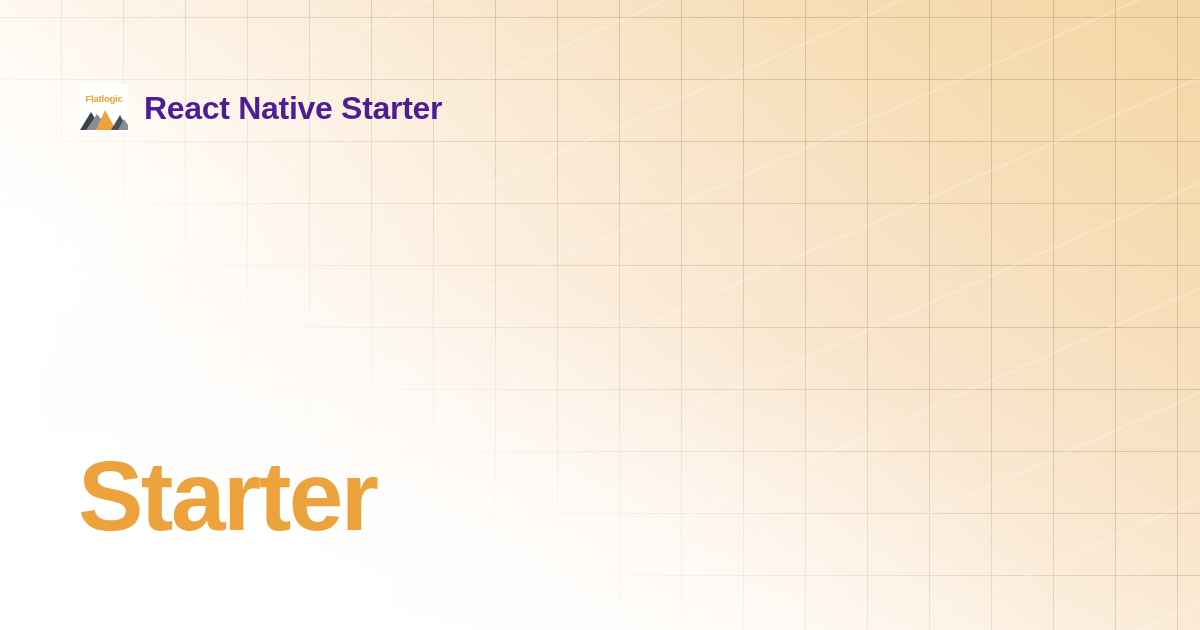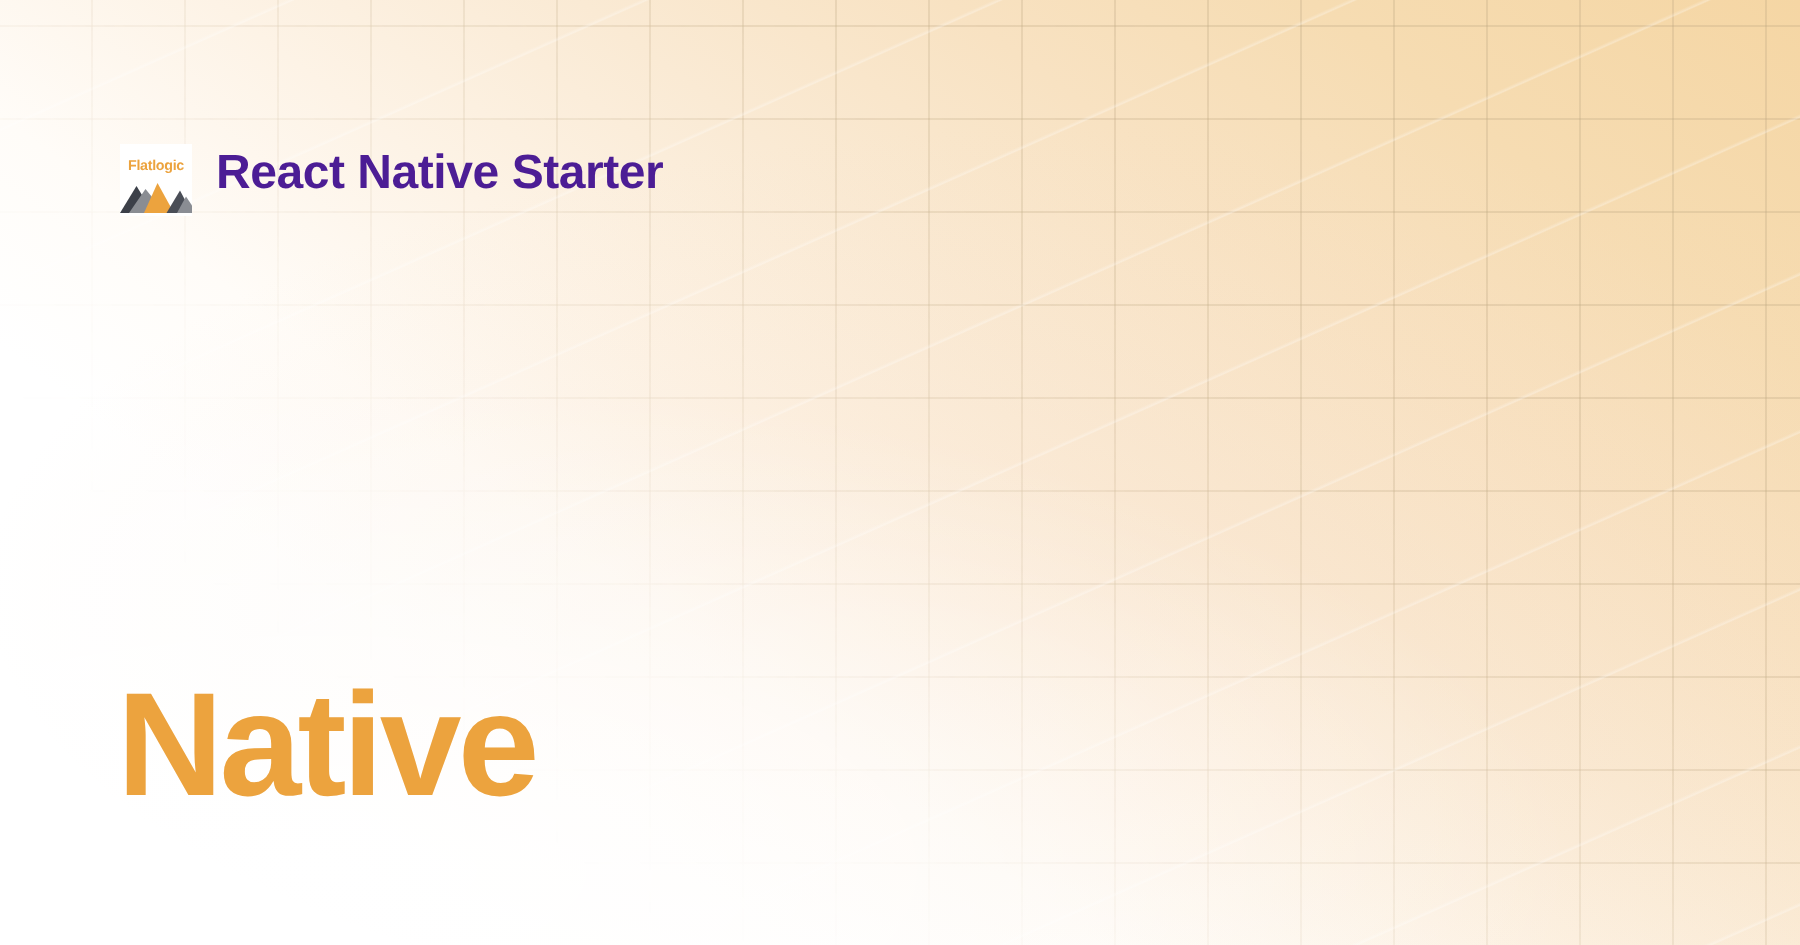--- a/index.html
+++ b/index.html
@@ -101,21 +101,20 @@
   }
 
   .logo-mark {
     width: 48px;
     height: 48px;
     background: #fde047;
     flex: 0 0 auto;
     position: relative;
     overflow: hidden;
     display: block;
-    margin-top: 12px;
   }
 
   .brand-title {
     font-size: 32px;
     font-weight: bold;
     letter-spacing: -0.3px;
     color: #4c1d95;
     white-space: nowrap;
     line-height: 1;
   }
@@ -156,16 +155,16 @@
           <polygon points="6,46 17,30 30,46" fill="#8a8d93"></polygon>
           <polygon points="16,46 25,26 36,46" fill="#eca33e"></polygon>
           <polygon points="31,46 40,31 48,46" fill="#4a4e57"></polygon>
           <polygon points="38,46 44,35 48,41 48,46" fill="#8a8d93"></polygon>
         </svg>
       </span>
 
       <span class="brand-title">React Native Starter</span>
     </div>
 
-    <div class="page-title">Native</div>
+    <div class="page-title">Starter</div>
 
   </div>
 </div>
 
 </body></html>

